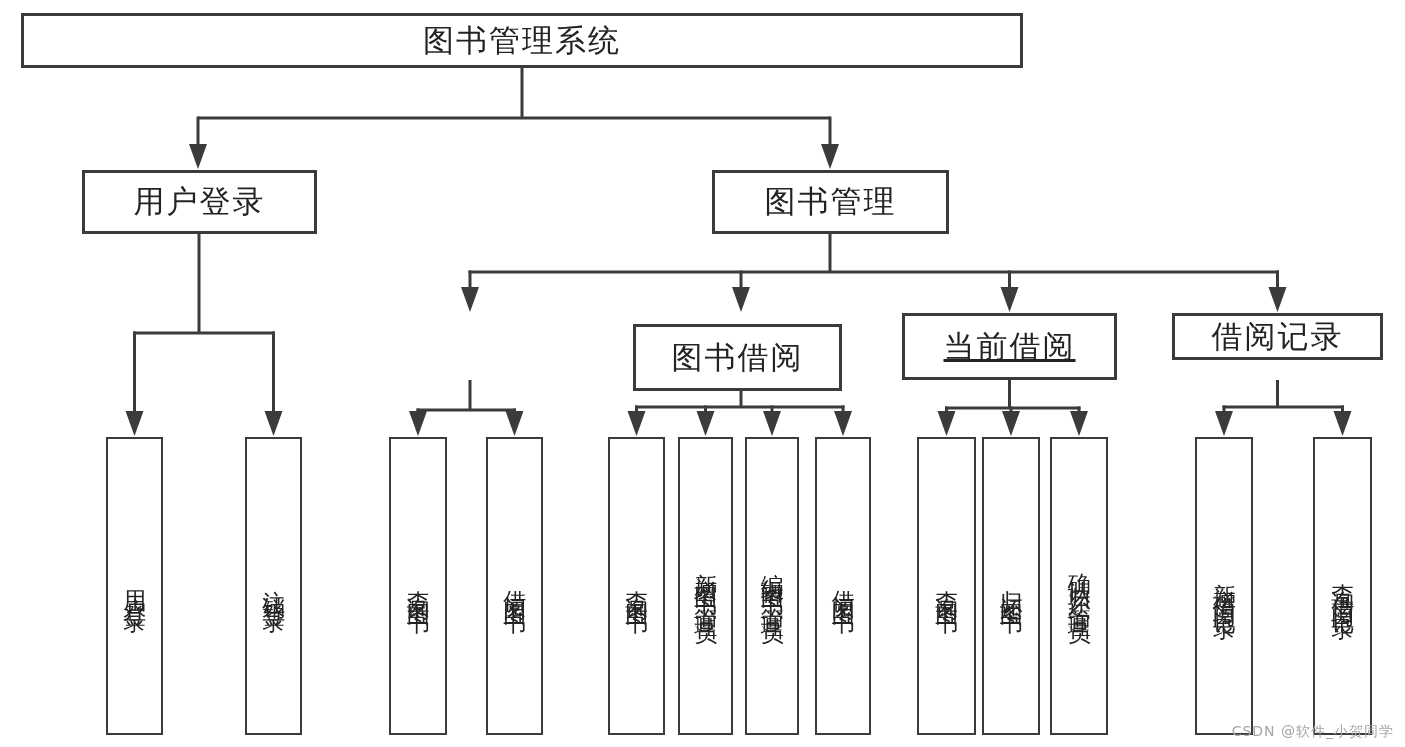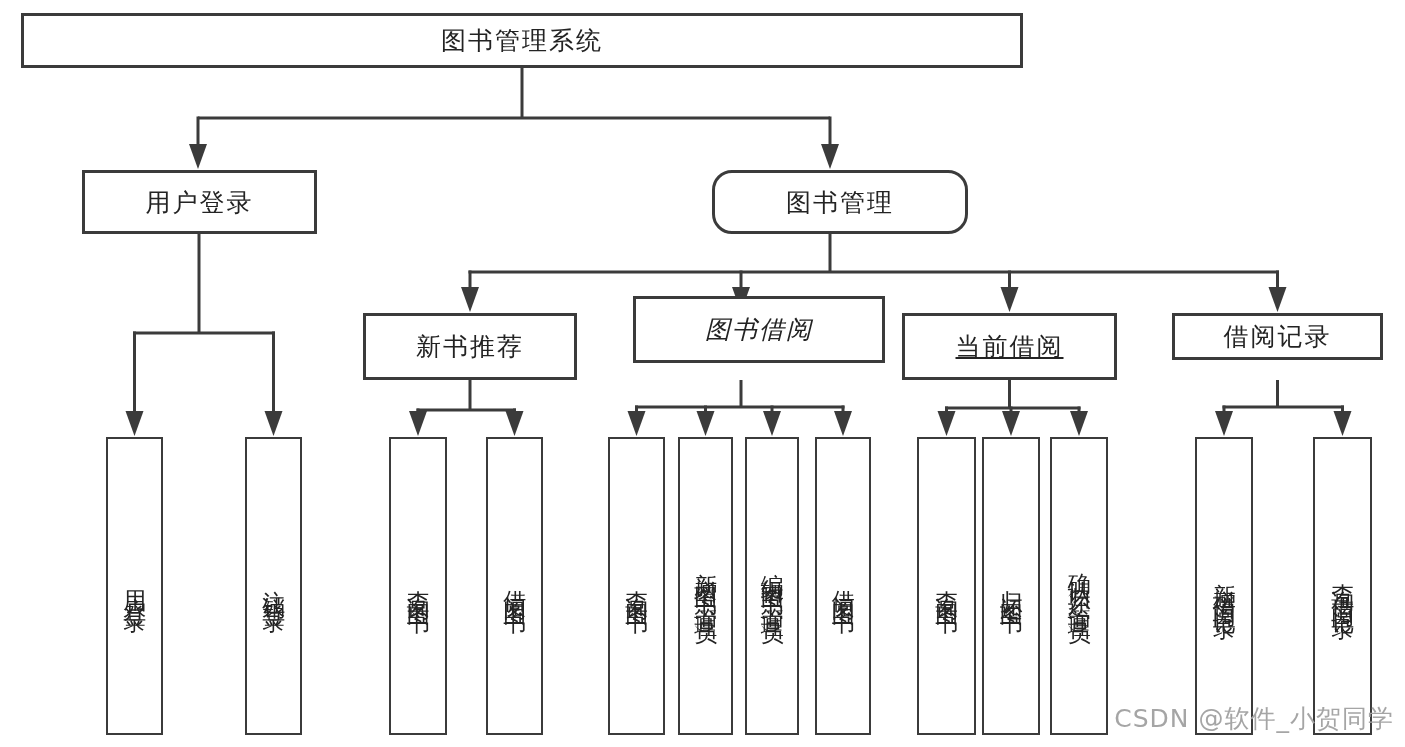--- a/index.html
+++ b/index.html
@@ -15,34 +15,34 @@
   .node {
     position: absolute;
     box-sizing: border-box;
     background: #ffffff;
     border: 3px solid #3b3b3b;
     display: flex;
     align-items: center;
     justify-content: center;
     color: #232323;
   }
-  .node.h { font-size: 25px; letter-spacing: 2px; }
+  .node.h { font-size: 31px; letter-spacing: 2px; }
   .node.v { border-width: 2.5px; }
   .vtext {
     writing-mode: vertical-rl;
     text-orientation: mixed;
     font-size: 23px;
     letter-spacing: 7px;
     line-height: 1.1;
   }
   .watermark {
     position: absolute;
     right: 11px;
-    bottom: 12px;
-    font-size: 25px;
+    bottom: 6px;
+    font-size: 14px;
     color: #a5a5a5;
     letter-spacing: 1px;
     white-space: nowrap;
   }
 </style>
 </head>
 <body>
 
 <div class="stage">
 
@@ -124,28 +124,25 @@
     </g>
   </svg>
 
   <div class="node h" style="left:21px; top:13px; width:1002px; height:55px;">
     <span>图书管理系统</span>
   </div>
 
   <div class="node h" style="left:82px; top:170px; width:235px; height:64px;">
     <span>用户登录</span>
   </div>
-  <div class="node h" style="left:712px; top:170px; width:256px; height:64px;border-radius:20px;">
+  <div class="node h" style="left:712px; top:170px; width:237px; height:64px;">
     <span>图书管理</span>
   </div>
 
-  <div class="node h" style="left:363px; top:313px; width:214px; height:67px;">
-    <span>新书推荐</span>
-  </div>
-  <div class="node h" style="left:633px; top:296px; width:252px; height:67px;font-style:italic;">
+  <div class="node h" style="left:633px; top:324px; width:209px; height:67px;">
     <span>图书借阅</span>
   </div>
   <div class="node h" style="left:902px; top:313px; width:215px; height:67px;text-decoration:underline;">
     <span>当前借阅</span>
   </div>
   <div class="node h" style="left:1172px; top:313px; width:211px; height:47px;">
     <span>借阅记录</span>
   </div>
 
   <div class="node v" style="left:106px; top:437px; width:57px; height:298px;">

